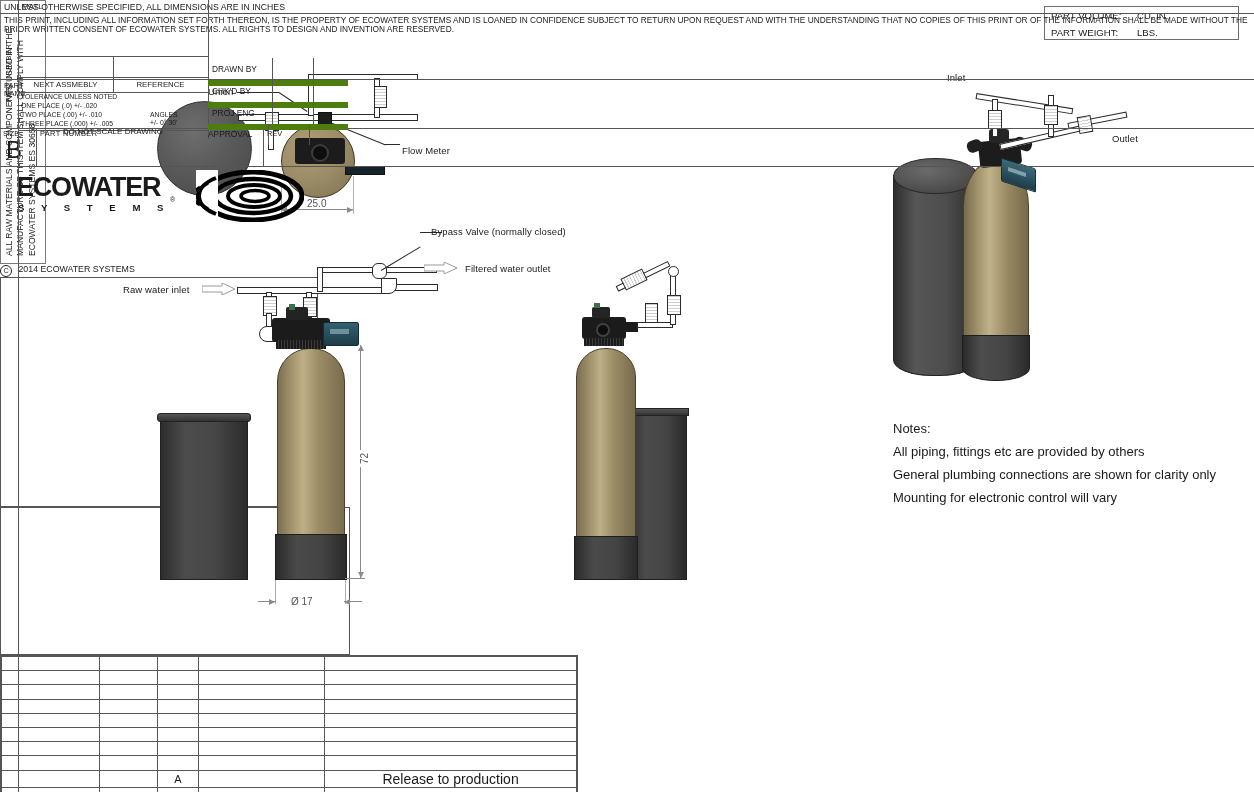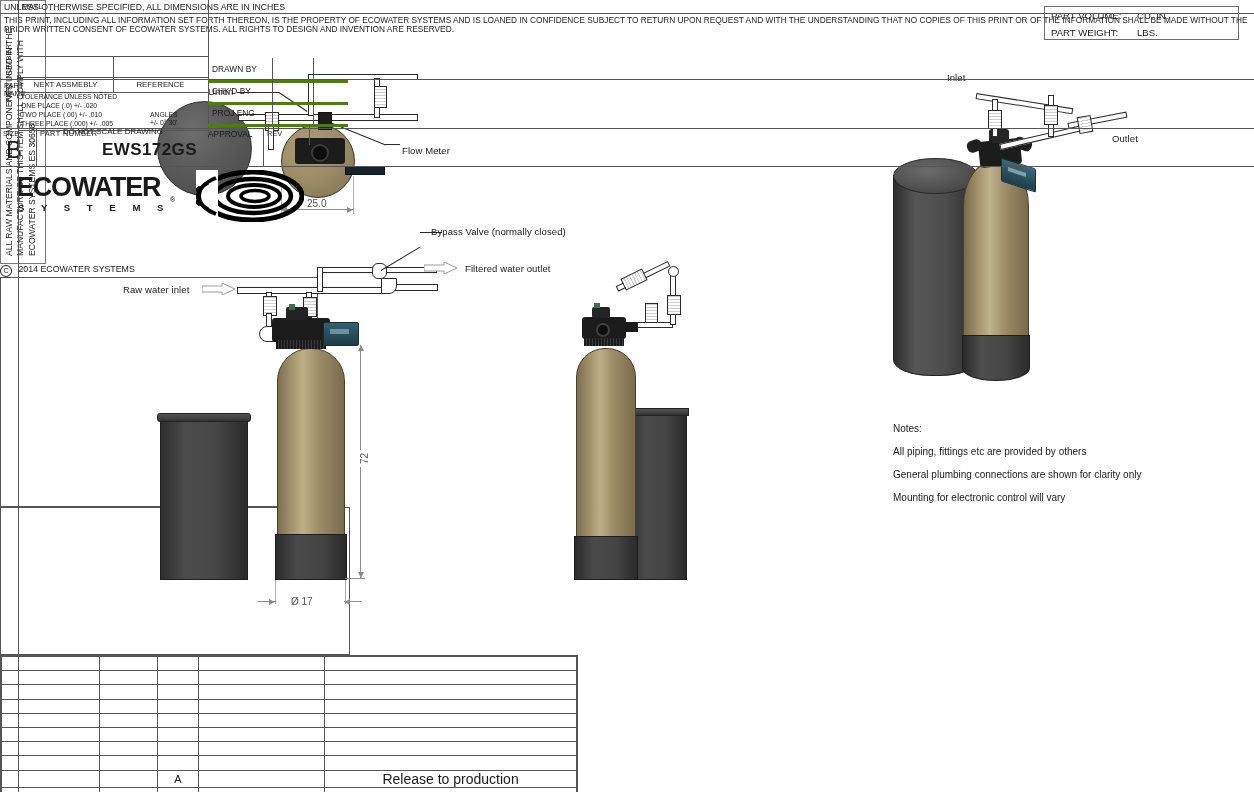--- a/index.html
+++ b/index.html
@@ -4,21 +4,21 @@
 <style>
   html,body{margin:0;padding:0;background:#fff;}
   body{
     width:1254px;height:792px;position:relative;overflow:hidden;
     font-family:"Liberation Sans","DejaVu Sans",sans-serif;
     color:#1a1a1a;-webkit-font-smoothing:antialiased;
   }
   .abs{position:absolute;}
   .bx{position:absolute;box-sizing:border-box;}
   .lbl{font-size:9.5px;line-height:11px;letter-spacing:.1px;white-space:nowrap;}
-  .lbl-sm{font-size:10px;line-height:10px;white-space:nowrap;}
+  .lbl-sm{font-size:13px;line-height:10px;white-space:nowrap;}
   .dim{font-size:10px;color:#555;white-space:nowrap;}
 
   
   #part-vol-box{left:1044px;top:6px;width:195px;height:34px;border:1px solid #6d6d6d;background:#fff;}
   #part-vol-box .row{display:flex;align-items:center;height:17px;padding-left:6px;font-size:9.6px;}
   #part-vol-box .row .k{width:86px;}
 
   
   #es-note{left:1199px;top:277px;width:44px;height:262px;border:1px solid #7a7a7a;background:#fff;}
   #es-note .vt{
@@ -67,21 +67,21 @@
   #blank-a{position:absolute;left:18px;top:56px;width:95px;height:21px;border-right:1px solid #555;border-bottom:1px solid #555;}
   #blank-b{position:absolute;left:113px;top:56px;width:95px;height:21px;border-right:1px solid #555;border-bottom:1px solid #555;}
   #next-assy{position:absolute;left:18px;top:77px;width:95px;height:15px;border-right:1px solid #555;border-bottom:1px solid #555;
              font-size:7.8px;line-height:15px;text-align:center;}
   #reference{position:absolute;left:113px;top:77px;width:95px;height:15px;border-right:1px solid #555;border-bottom:1px solid #555;
              font-size:7.8px;line-height:15px;text-align:center;}
   #tol-cell{position:absolute;left:18px;top:92px;width:190px;height:38px;border-right:1px solid #555;border-bottom:1px solid #555;}
   #tol-cell .r{position:absolute;font-size:6.8px;line-height:8px;white-space:nowrap;}
   #dnsd{position:absolute;left:18px;top:124px;width:190px;height:15px;border-right:1px solid #555;
         font-size:8px;line-height:15px;text-align:center;}
-  .rcell{position:absolute;border-bottom:3px solid #4d7c0f;}
+  .rcell{position:absolute;border-bottom:6px solid #4d7c0f;}
   .rcell .k{position:absolute;left:4px;top:0;font-size:8.4px;line-height:19px;}
   .rcell .v{position:absolute;left:82px;top:0;font-size:10.4px;line-height:19px;}
   .rsplit{position:absolute;top:0;width:1px;height:100%;background:#555;}
 
   
   #rev-tbl{left:2px;top:639px;width:576px;height:146px;border:1px solid #555;background:#fff;border-collapse:collapse;}
   #rev-tbl table{border-collapse:collapse;width:100%;height:100%;table-layout:fixed;}
   #rev-tbl td{border:1px solid #555;font-size:8px;padding:0;height:13px;text-align:center;}
   #rev-tbl td.hdr{font-weight:bold;font-size:7.8px;}
   #rev-tbl td.revc{font-size:11px;}
@@ -321,21 +321,20 @@
     <div class="t">PART<br>NAME</div>
     <div class="t" style="left:48px;top:4px;font-size:9px;"></div>
   </div>
   <div id="tb-numrow">
     <div id="tb-size">
       <div class="t">SIZE</div>
       <div class="v">B</div>
     </div>
     <div id="tb-pn">
       <div class="t">PART  NUMBER</div>
-      <div class="v">EWS172GS</div>
     </div>
     <div id="tb-rev">
       <div class="t">REV</div>
       <div class="t" style="top:14px;font-size:11px;"></div>
     </div>
   </div>
   <div id="tb-logo">
     <div class="eco">ECOWATER</div>
     <div class="sys">S Y S T E M S</div>
     <div class="reg">®</div>

